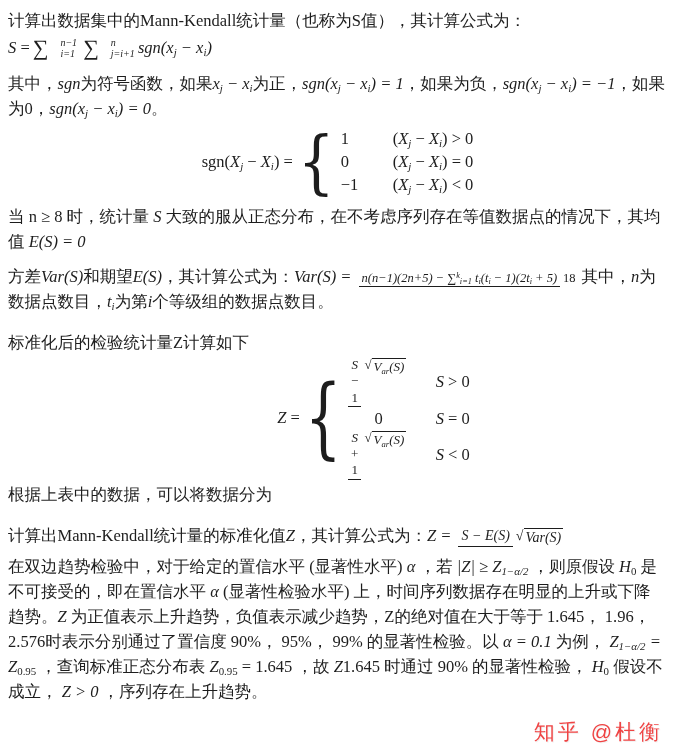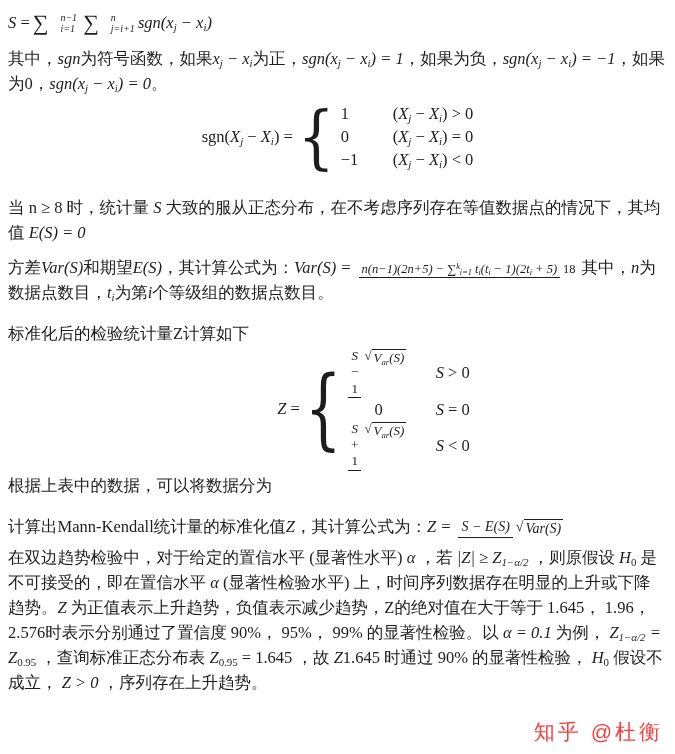--- a/index.html
+++ b/index.html
@@ -63,38 +63,39 @@
   .cases { display: inline-flex; flex-direction: column; text-align: left; }
   .f2 .cases { line-height: 23px; }
   .f3 .cases { line-height: 21px; row-gap: 1px; }
   .case-row { display: flex; align-items: center; column-gap: 26px; }
   .f2 .case-val { width: 26px; }
   .f3 .case-val { width: 62px; display: flex; justify-content: center; }
 
   
   .mt2  { margin-top: 2px; }
   .mt6  { margin-top: 6px; }
-  .mt8  { margin-top: 24px; }
+  .mt8  { margin-top: 8px; }
   .mt10 { margin-top: 10px; }
   .mt15 { margin-top: 15px; }
   .mt16 { margin-top: 16px; }
 
   .watermark {
     position: absolute; right: 12px; bottom: 8px;
     font-size: 21px; letter-spacing: 3px;
     color: #cccccc;
     font-family: "Liberation Sans", "DejaVu Sans", sans-serif;
     text-shadow: 1px 1px 0 #f2f2f2;
   }
 </style>
 </head>
 <body style="background: rgb(255, 255, 255); color: rgb(29, 29, 29);">
 
 <div class="doc">
 
+  <p class="t"><span>计算出数据集中的Mann-Kendall统计量（也称为S值），其计算公式为：</span></p>
 
   <div class="formula f1">
     <span><span class="it">S</span><span> = </span></span>
     <span class="sumunit">
       <span class="sigma">∑</span>
       <span class="limstack">
         <span>n−1</span>
         <span>i=1</span>
       </span>
     </span>

